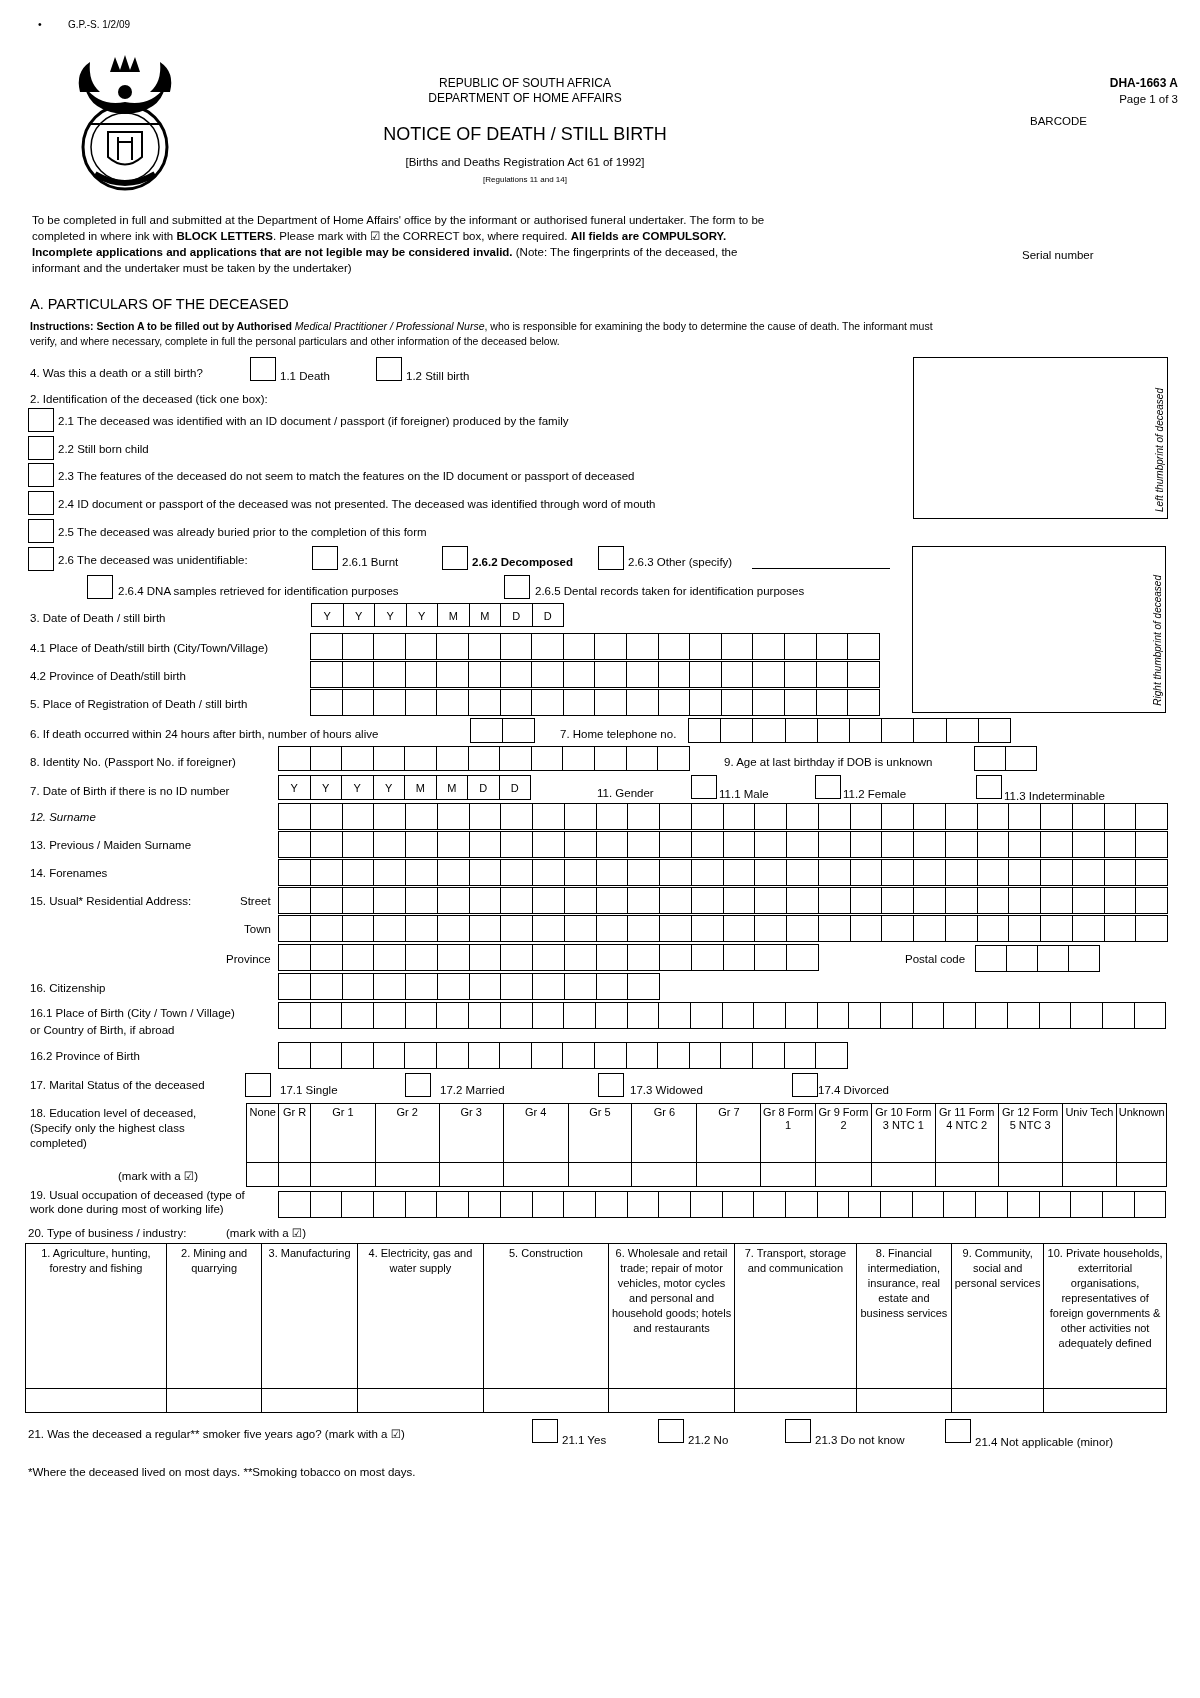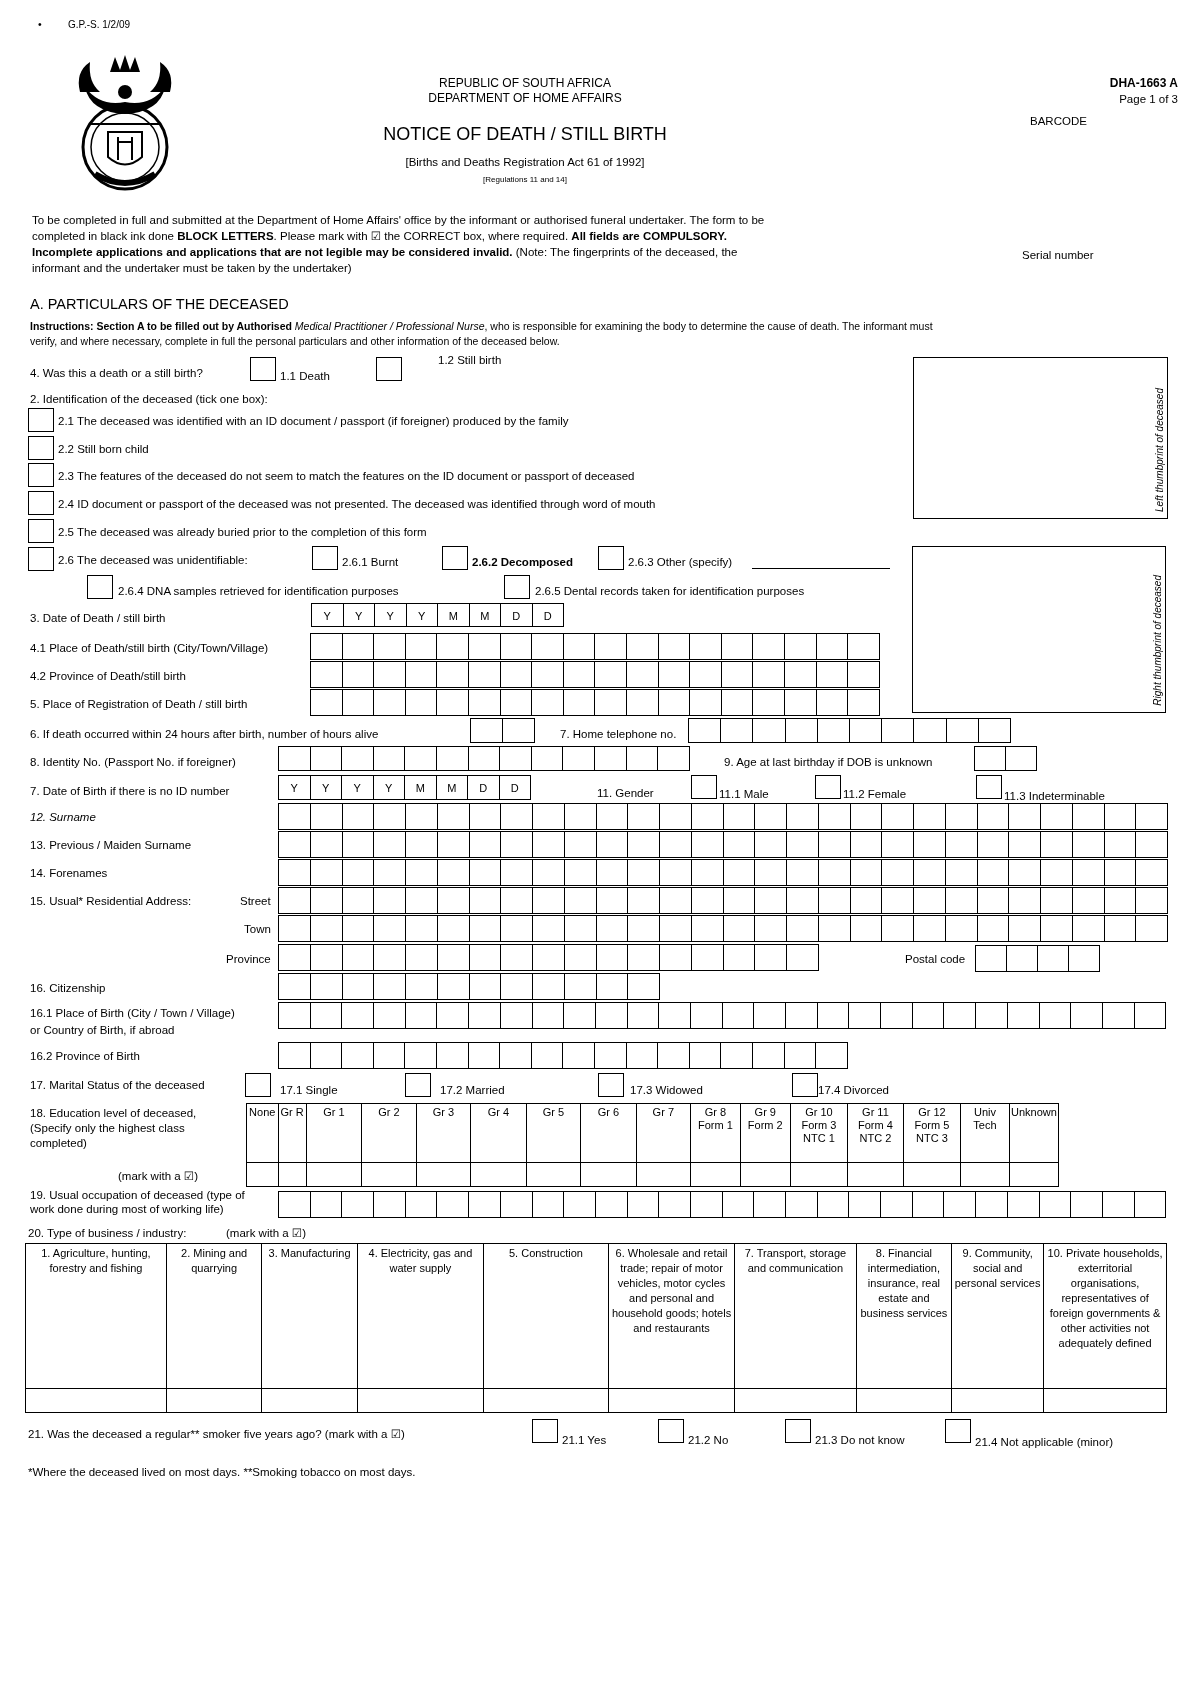--- a/index.html
+++ b/index.html
@@ -45,41 +45,41 @@
 <div class="abs t12" style="left:360px;top:91px;width:330px;text-align:center;">DEPARTMENT OF HOME AFFAIRS</div>
 <div class="abs" style="left:360px;top:124px;width:330px;text-align:center;font-size:18px;white-space:nowrap;">NOTICE OF DEATH / STILL BIRTH</div>
 <div class="abs t11" style="left:360px;top:155px;width:330px;text-align:center;">[Births and Deaths Registration Act 61 of 1992]</div>
 <div class="abs" style="left:360px;top:175px;width:330px;text-align:center;font-size:8px;">[Regulations 11 and 14]</div>
 
 <div class="abs t12" style="right:22px;top:76px;text-align:right;font-weight:bold;">DHA-1663 A</div>
 <div class="abs t11" style="right:22px;top:92px;text-align:right;">Page 1 of 3</div>
 <div class="abs t11" style="left:1030px;top:114px;">BARCODE</div>
 
 <div class="abs t11" style="left:32px;top:213px;">To be completed in full and submitted at the Department of Home Affairs' office by the informant or authorised funeral undertaker. The form to be</div>
-<div class="abs t11" style="left:32px;top:229px;"><span>completed in black ink done </span><b>BLOCK LETTERS</b><span>. Please mark with ☑ the CORRECT box, where required. </span><b>All fields are COMPULSORY.</b></div>
+<div class="abs t11" style="left:32px;top:229px;"><span>completed in where ink with </span><b>BLOCK LETTERS</b><span>. Please mark with ☑ the CORRECT box, where required. </span><b>All fields are COMPULSORY.</b></div>
 <div class="abs t11" style="left:32px;top:245px;"><b>Incomplete applications and applications that are not legible may be considered invalid.</b><span> (Note: The fingerprints of the deceased, the</span></div>
 <div class="abs t11" style="left:32px;top:261px;">informant and the undertaker must be taken by the undertaker)</div>
 <div class="abs t11" style="left:1022px;top:248px;">Serial number</div>
 
 <div class="abs" style="left:30px;top:296px;font-size:14.5px;white-space:nowrap;">A.  PARTICULARS OF THE DECEASED</div>
 <div class="abs t11" style="left:30px;top:319px;font-size:10.5px;text-align:right;"><b>Instructions: Section A to be filled out by Authorised </b><i>Medical Practitioner / Professional Nurse</i><span>, who is responsible for examining the body to determine the cause of death. The informant must</span></div>
 <div class="abs t11" style="left:30px;top:334px;font-size:10.5px;">verify, and where necessary, complete in full the personal particulars and other information of the deceased below.</div>
 
 <div class="thumb" style="left:913px;top:357px;width:255px;height:162px;">
     <span class="lbl">Left thumbprint of deceased</span>
   </div>
 <div class="thumb" style="left:912px;top:546px;width:254px;height:167px;">
     <span class="lbl">Right thumbprint of deceased</span>
   </div>
 
 <div class="abs t11" style="left:30px;top:366px;">4. Was this a death or a still birth?</div>
 <div class="chk" style="left:250px;top:357px;"></div>
 <div class="abs t11" style="left:280px;top:369px;">1.1  Death</div>
 <div class="chk" style="left:376px;top:357px;"></div>
-<div class="abs t11" style="left:406px;top:353px;margin-left:32px;">1.2  Still birth</div>
+<div class="abs t11" style="left:406px;top:369px;">1.2  Still birth</div>
 
 <div class="abs t11" style="left:30px;top:392px;">2. Identification of the deceased (tick one box):</div>
 <div class="chk" style="left:28px;top:408px;"></div>
 <div class="abs t11" style="left:58px;top:414px;">2.1   The deceased was identified with an ID document / passport (if foreigner) produced by the family</div>
 <div class="chk" style="left:28px;top:436px;"></div>
 <div class="abs t11" style="left:58px;top:442px;">2.2   Still born child</div>
 <div class="chk" style="left:28px;top:463px;"></div>
 <div class="abs t11" style="left:58px;top:469px;">2.3   The features of the deceased do not seem to match the features on the ID document or passport of deceased</div>
 <div class="chk" style="left:28px;top:491px;"></div>
 <div class="abs t11" style="left:58px;top:497px;">2.4    ID document or passport of the deceased was not presented. The deceased was identified through word of mouth</div>
@@ -495,21 +495,21 @@
 <div class="abs t11" style="left:440px;top:1083px;">17.2 Married</div>
 <div class="chk" style="left:598px;top:1073px;"></div>
 <div class="abs t11" style="left:630px;top:1083px;">17.3 Widowed</div>
 <div class="chk" style="left:792px;top:1073px;"></div>
 <div class="abs t11" style="left:818px;top:1083px;">17.4 Divorced</div>
 
 <div class="abs t11" style="left:30px;top:1106px;">18. Education level of deceased,</div>
 <div class="abs t11" style="left:30px;top:1121px;">(Specify only the highest class</div>
 <div class="abs t11" style="left:30px;top:1136px;">completed)</div>
 <div class="abs t11" style="left:118px;top:1169px;">(mark with a ☑)</div>
-<table class="edu abs" style="left:246px;top:1103px;width:813px;">
+<table class="edu abs" style="left:246px;top:1103px;width:921px;">
   <colgroup>
     <col style="width:32px">
       <col style="width:31px">
       <col style="width:64px">
       <col style="width:63px">
       <col style="width:63px">
       <col style="width:64px">
       <col style="width:63px">
       <col style="width:64px">
       <col style="width:63px">

